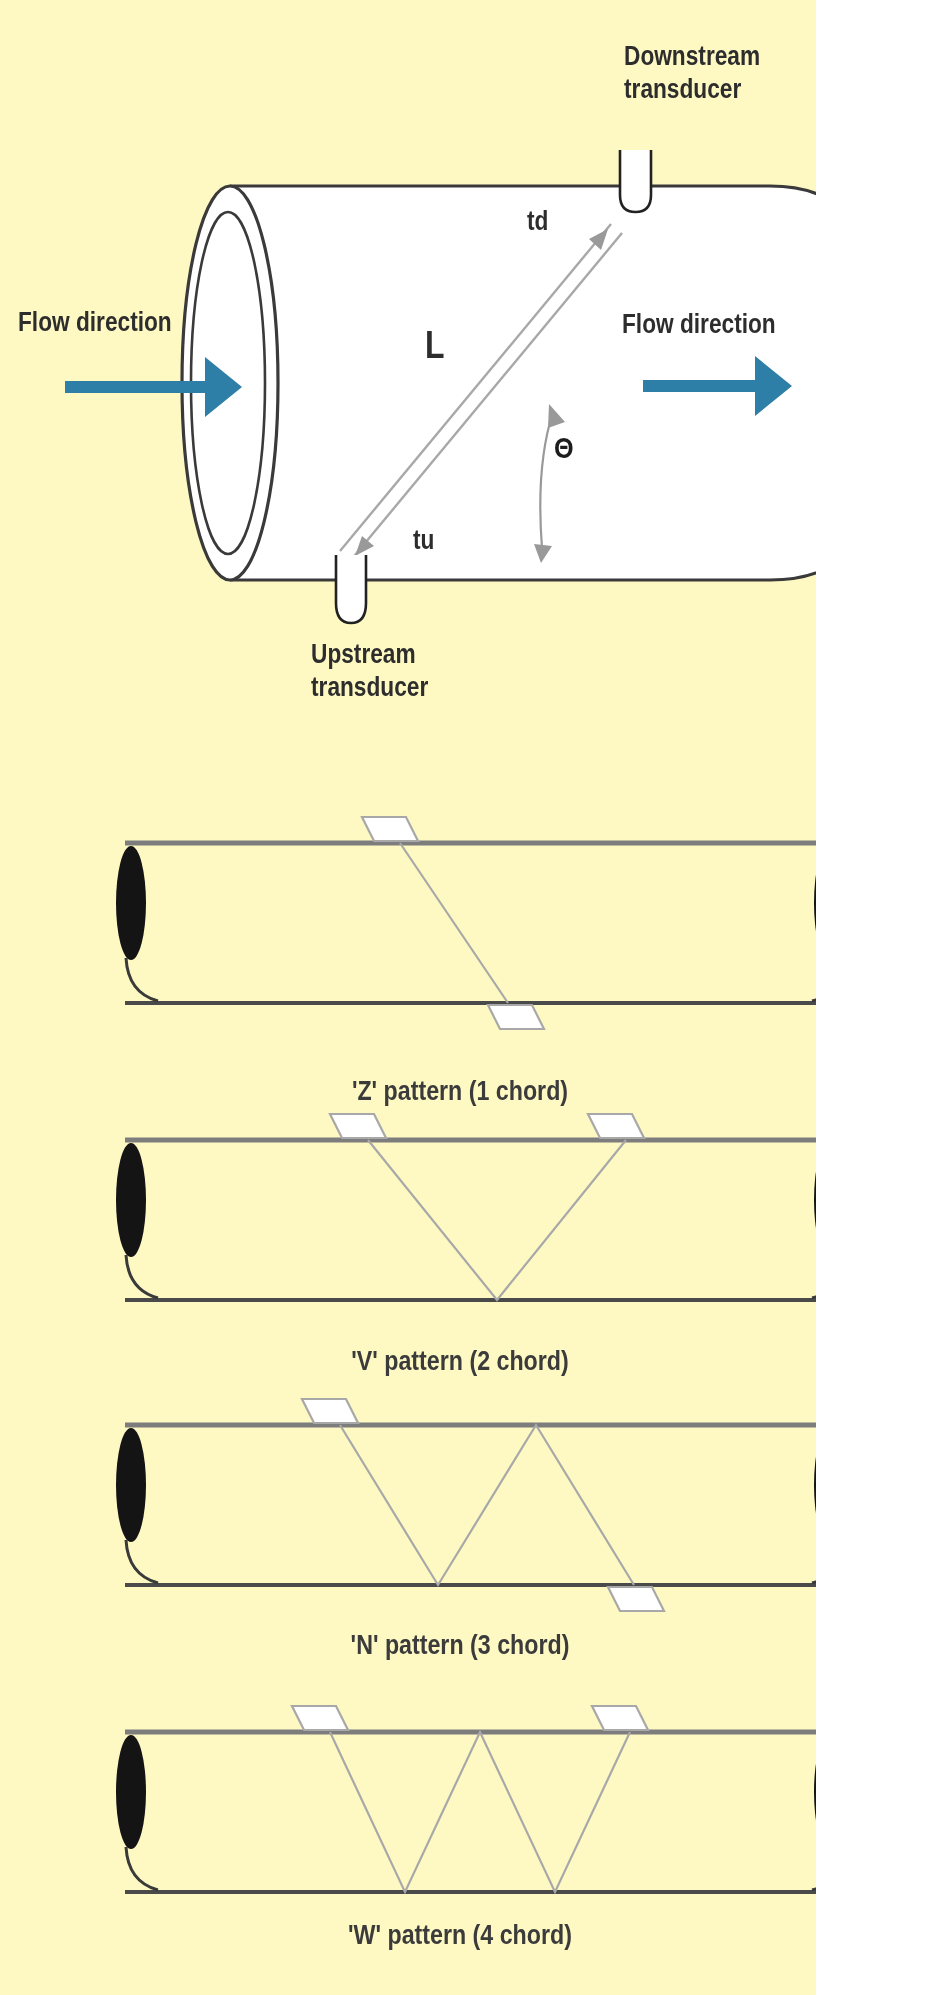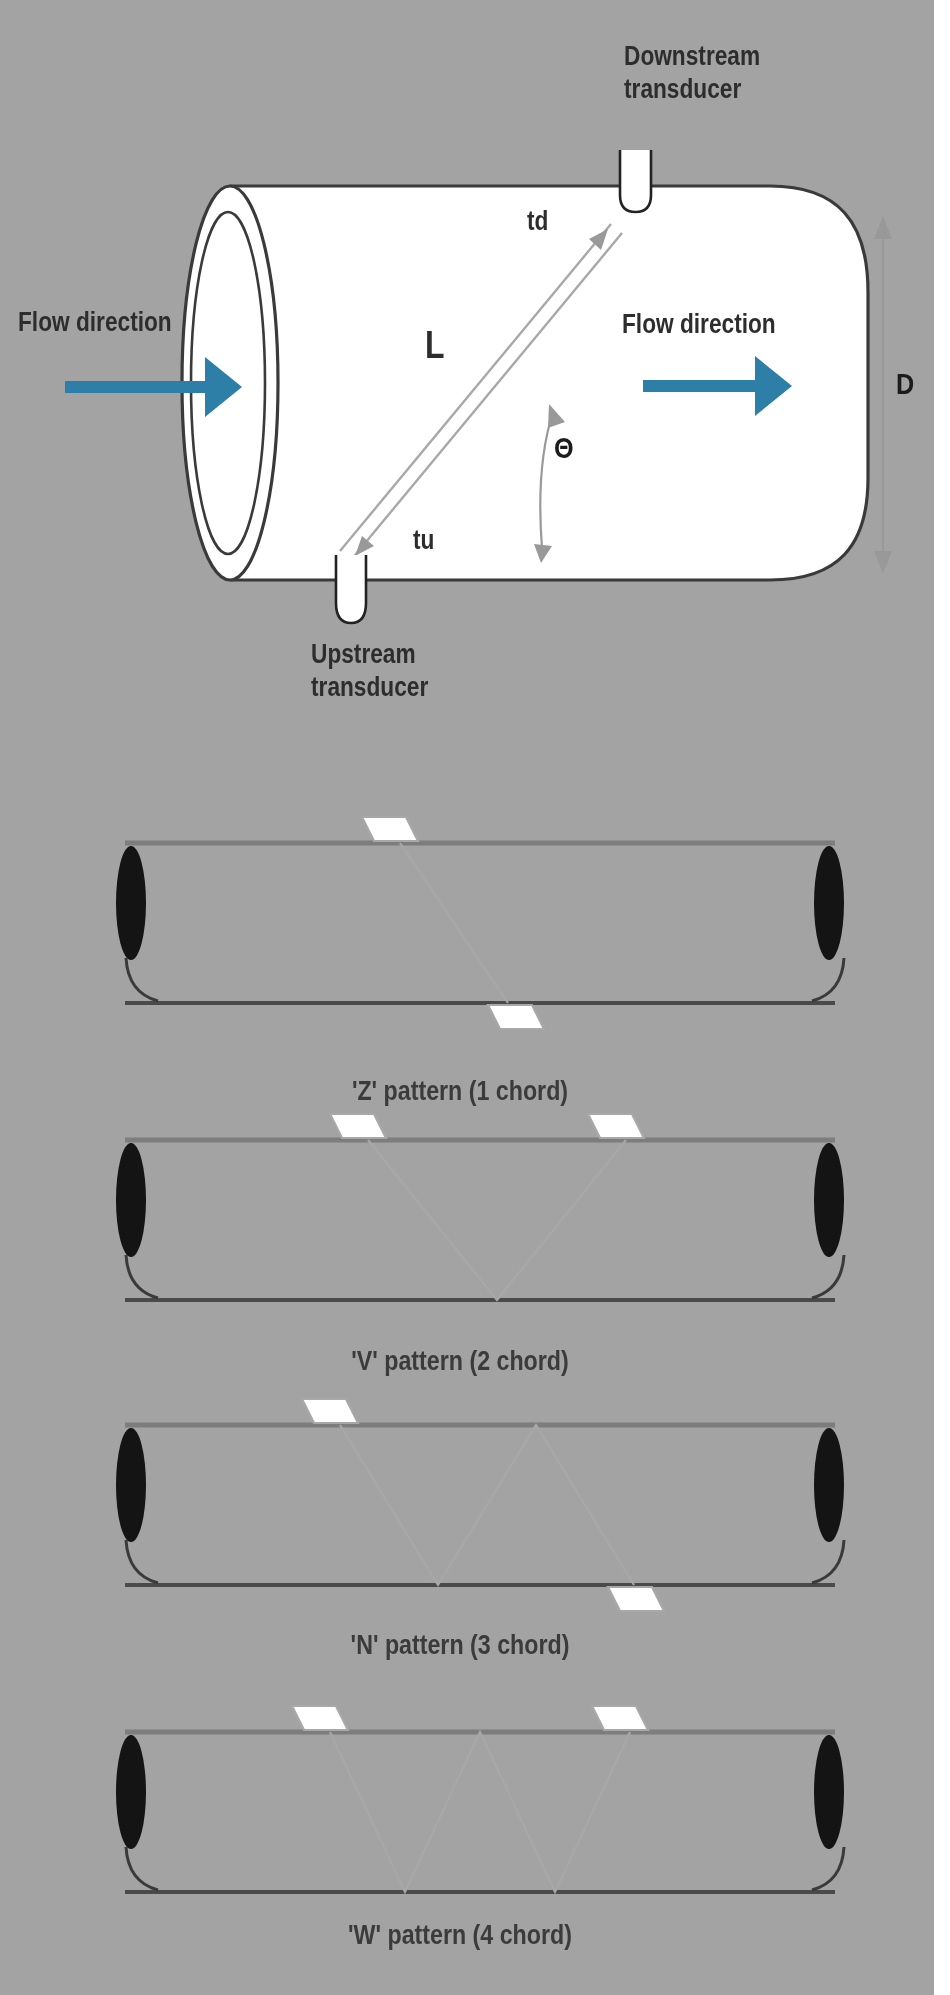--- a/index.html
+++ b/index.html
@@ -1,19 +1,19 @@
 <!DOCTYPE html>
 <html><head>
 <meta charset="utf-8">
 <style>
   html,body{margin:0;padding:0;background:#ffffff;}
   .canvas{
     position:relative;
-    width:934px;height:1995px;
-    background:#a3a3a3;
+    width:816px;height:1995px;
+    background:#fef9c3;
     font-family:"Liberation Sans","DejaVu Sans",sans-serif;
     overflow:hidden;
   }
   svg{position:absolute;left:0;top:0;}
   .lbl{
     position:absolute;
     color:#2d2d2d;
     font-weight:700;
     font-size:27px;
     line-height:1.22;

